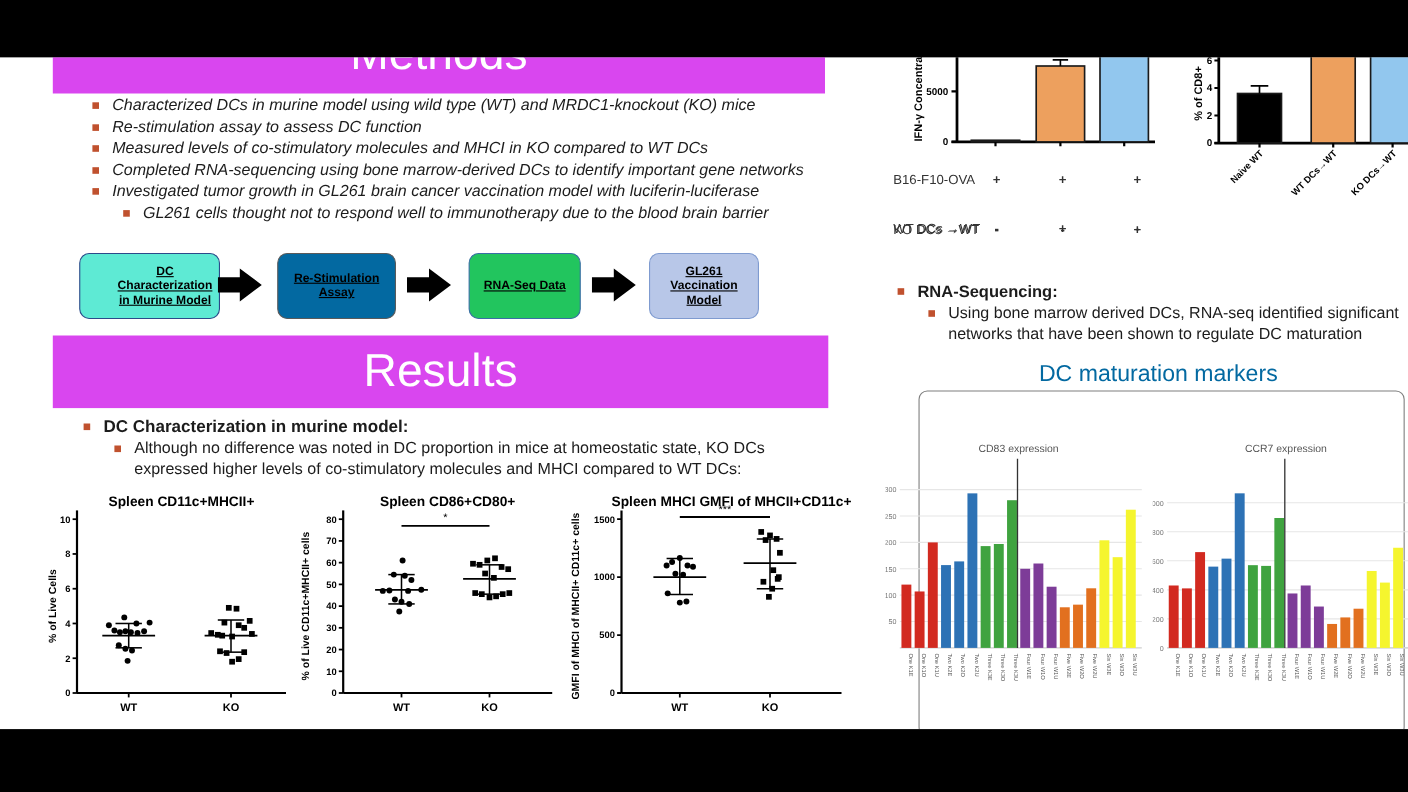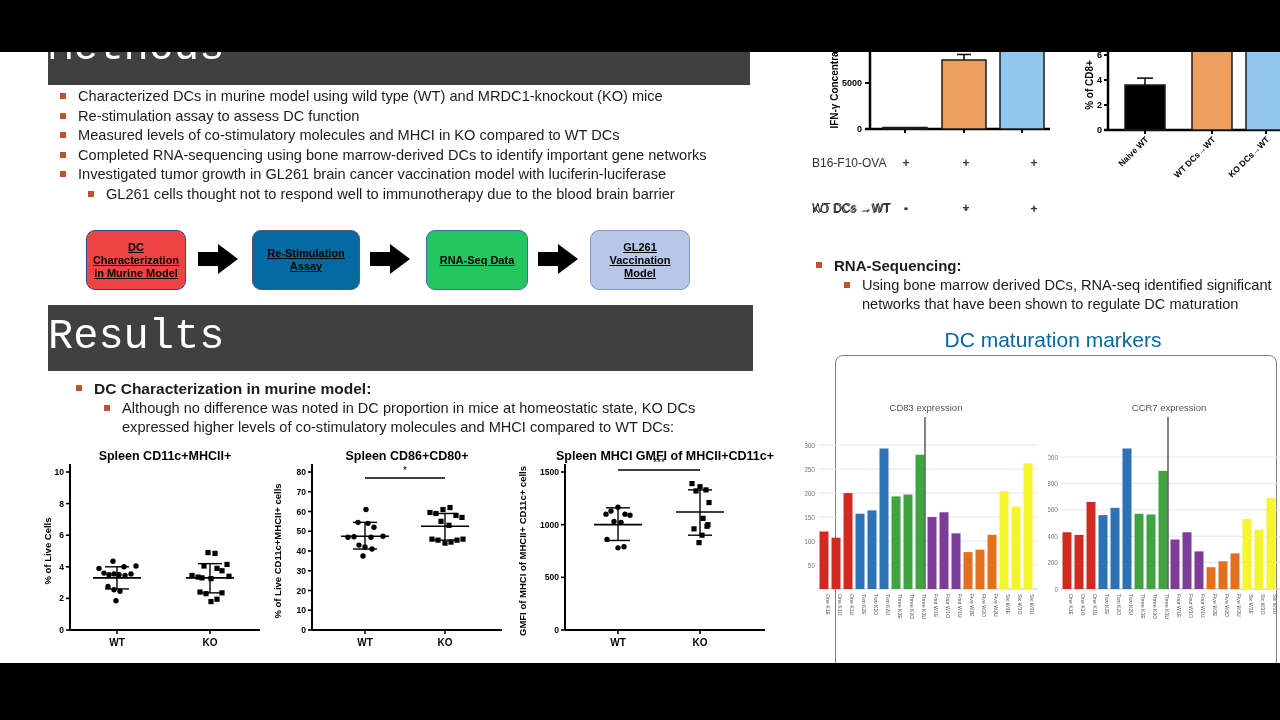--- a/index.html
+++ b/index.html
@@ -4,29 +4,29 @@
 <style>
   html,body{margin:0;padding:0;background:#000;}
   body{width:1280px;height:720px;overflow:hidden;position:relative;
        font-family:"Liberation Sans",sans-serif;-webkit-font-smoothing:antialiased;}
   .abs{position:absolute;}
   #stage{position:absolute;left:0;top:52px;width:1280px;height:611px;background:#fff;overflow:hidden;}
   .black-bar{position:absolute;left:0;width:1280px;background:#000;z-index:9;}
   #bar-top{top:0;height:52px;}
   #bar-bottom{top:663px;height:57px;}
 
-  .banner{background:#404040;color:#fff;font-family:Liberation Mono, monospace;}
+  .banner{background:#d946ef;color:#fff;text-align:center;}
   #methods-banner{left:48px;top:-40px;width:702px;height:73px;font-size:42px;line-height:73px;}
   #results-banner{left:48px;top:253px;width:705px;height:66px;font-size:42px;line-height:64px;}
 
   ul.plist{list-style:none;margin:0;padding:0;}
   ul.plist li{position:relative;padding-left:26px;color:#1c1c1c;font-size:14.6px;line-height:19.5px;}
   ul.plist li .bullet{position:absolute;left:8px;top:6px;width:6px;height:6px;background:#c0512e;display:inline-block;}
   ul.plist li.sub{margin-left:28px;}
-  #methods-list{left:52px;top:35px;width:700px;}
+  #methods-list{left:76px;top:35px;width:700px;font-style:italic;}
   #results-text{left:68px;top:327px;width:700px;}
   #results-text .head{font-weight:bold;font-size:15.5px;}
   #results-text li.cont{padding-left:26px;}
   #rna-text{left:808px;top:204px;width:480px;}
   #rna-text .head{font-weight:bold;font-size:15px;}
 
   .flow-box{position:absolute;top:178px;height:58px;border-radius:9px;border:1.5px solid #333;
     display:flex;align-items:center;justify-content:center;text-align:center;
     font-size:11px;font-weight:bold;color:#000;}
   .flow-box span{text-decoration:underline;line-height:13px;padding:0 4px;}
@@ -55,21 +55,21 @@
 
   <ul class="abs plist" id="methods-list">
     <li><span class="bullet"></span><span>Characterized DCs in murine model using wild type (WT) and MRDC1-knockout (KO) mice</span></li>
     <li><span class="bullet"></span><span>Re-stimulation assay to assess DC function</span></li>
     <li><span class="bullet"></span><span>Measured levels of co-stimulatory molecules and MHCI in KO compared to WT DCs</span></li>
     <li><span class="bullet"></span><span>Completed RNA-sequencing using bone marrow-derived DCs  to identify important gene networks</span></li>
     <li><span class="bullet"></span><span>Investigated tumor growth in GL261 brain cancer vaccination model with luciferin-luciferase</span></li>
     <li class="sub"><span class="bullet"></span><span>GL261 cells thought not to respond well to immunotherapy due to the blood brain barrier</span></li>
   </ul>
 
-  <div class="flow-box" style="left: 86px; width: 98px; background: #ef4444; border-color: rgb(44, 74, 138);">
+  <div class="flow-box" style="left: 72px; width: 98px; background: #5eead4; border-color: rgb(44, 74, 138); padding-left: 28px;">
       <span>DC Characterization in Murine Model</span>
     </div>
   <div class="flow-box" style="left: 252px; width: 106px; background: #0369a1; border-color: rgb(90, 90, 90);">
       <span>Re-Stimulation Assay</span>
     </div>
   <div class="flow-box" style="left: 426px; width: 100px; background: #22c55e; border-color: rgb(58, 110, 165);">
       <span>RNA-Seq Data</span>
     </div>
   <div class="flow-box" style="left: 590px; width: 98px; background: rgb(184, 199, 232); border-color: rgb(127, 155, 208);">
       <span>GL261 Vaccination Model</span>

